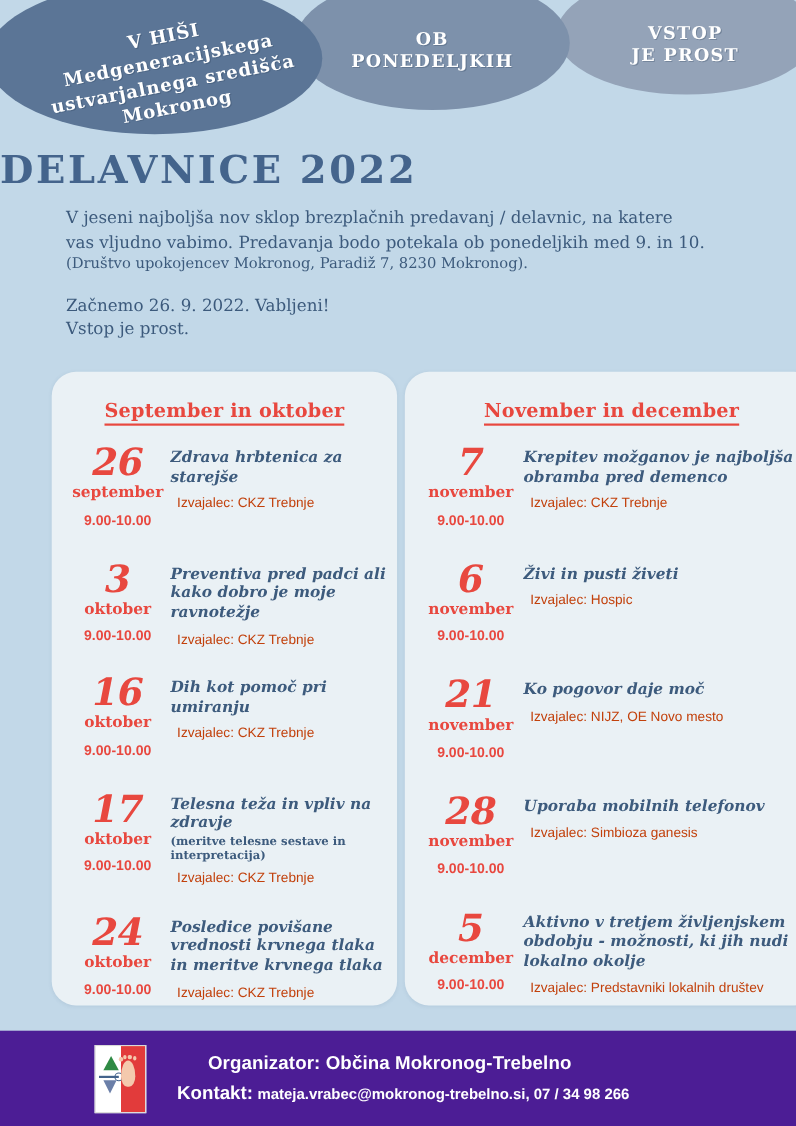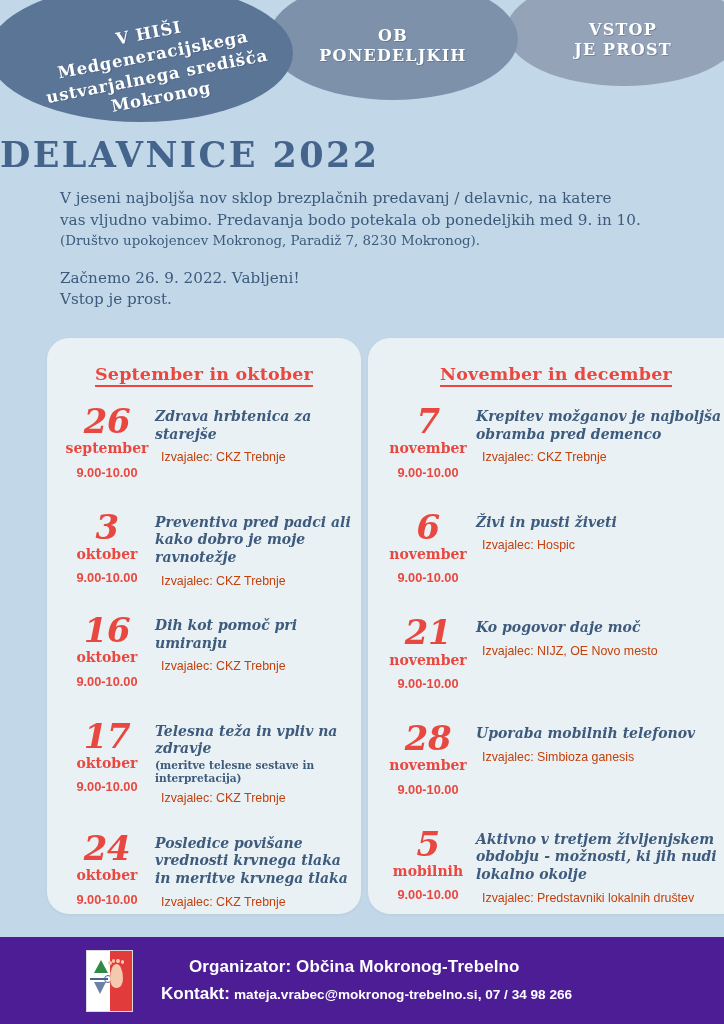--- a/index.html
+++ b/index.html
@@ -466,21 +466,21 @@
         </div>
         <div class="ev-body">
           <div class="ev-title">Uporaba mobilnih telefonov</div>
           <div class="ev-presenter">Izvajalec: Simbioza ganesis</div>
         </div>
       </div>
 
       <div class="event">
         <div class="ev-date">
           <div class="ev-day">5</div>
-          <div class="ev-month">mobilnih</div>
+          <div class="ev-month">december</div>
           <div class="ev-time">9.00-10.00</div>
         </div>
         <div class="ev-body">
           <div class="ev-title">Aktivno v tretjem življenjskem obdobju - možnosti, ki jih nudi lokalno okolje</div>
           <div class="ev-presenter">Izvajalec: Predstavniki lokalnih društev</div>
         </div>
       </div>
 
     </div>
   </div>

